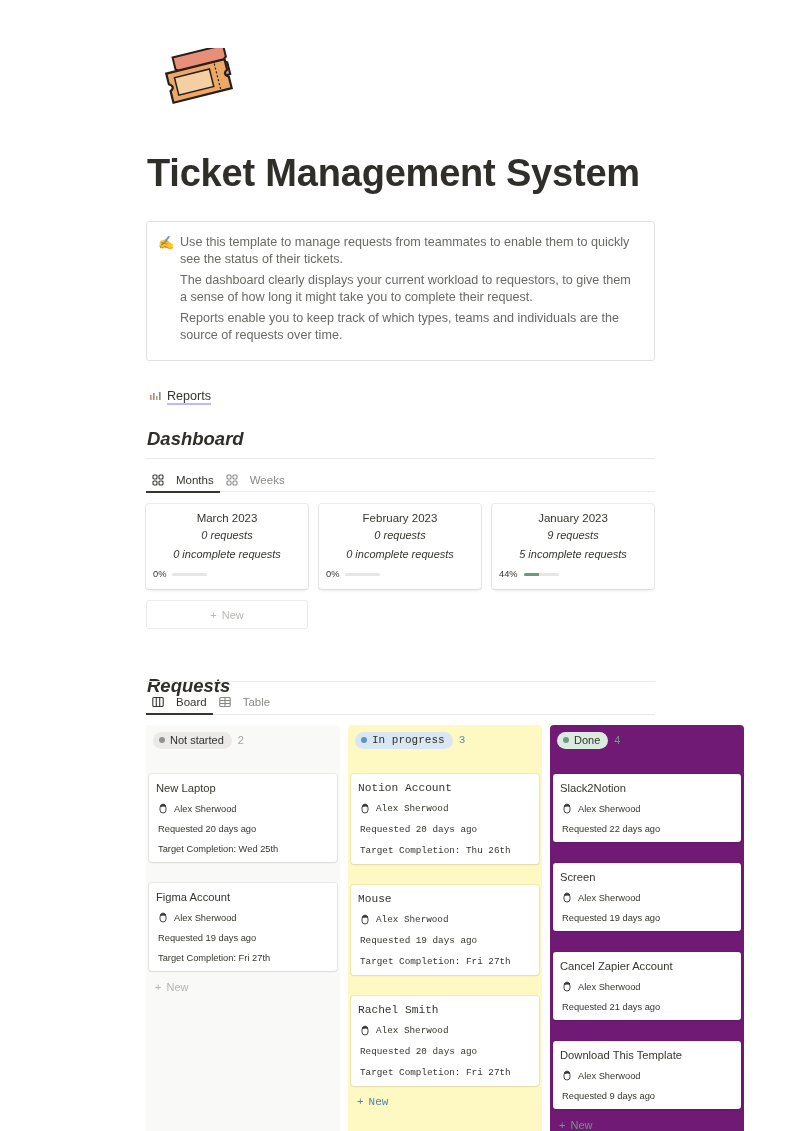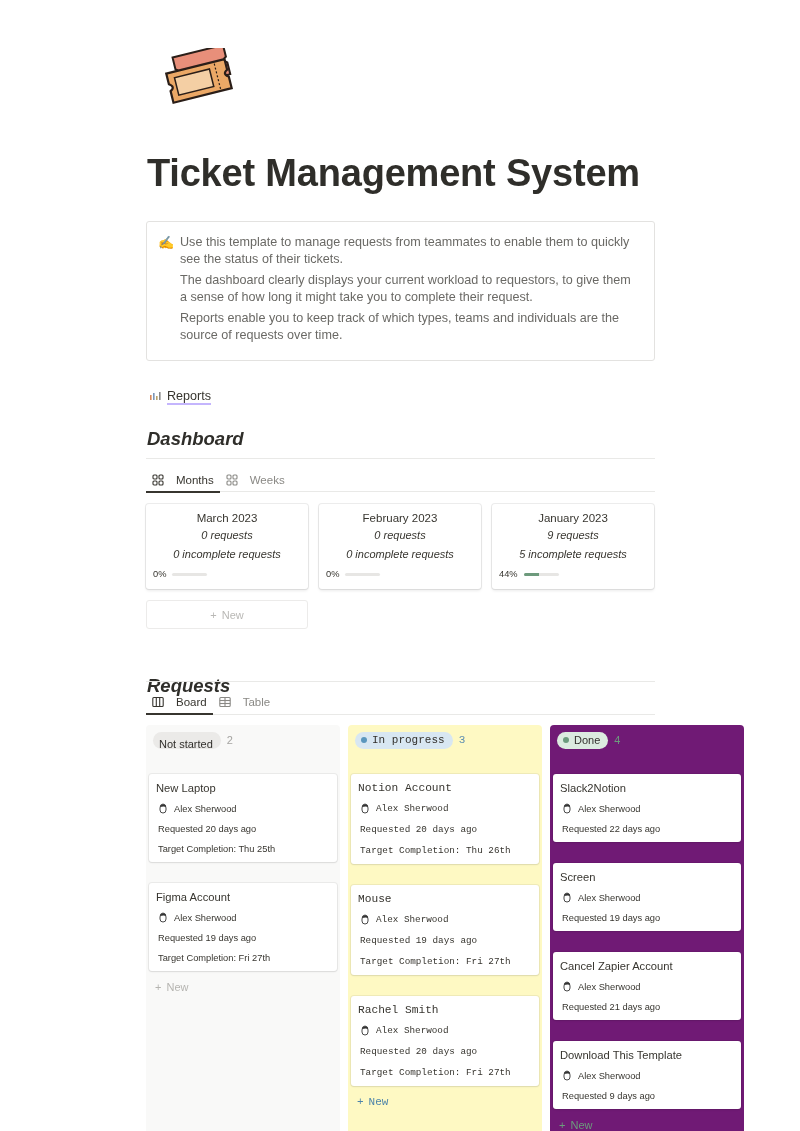--- a/index.html
+++ b/index.html
@@ -176,37 +176,37 @@
         </g>
       </svg>
     <span>Table</span>
   </div>
 </div>
 
 <div class="board">
 
   <div class="col" style="background:#f9f9f8;">
     <div class="col-head">
-      <span class="pill" style="background:#ebeae8;flex-direction:column;">
+      <span class="pill" style="background:#ebeae8;">
         <span class="dot" style="background:#91918e;"></span>
         <span>Not started</span>
       </span>
       <span class="count" style="color:#a5a4a1;">2</span>
     </div>
     <div class="card">
       <div class="card-title">New Laptop</div>
       <div class="card-person">
         <svg viewBox="0 0 10 11">
             <path d="M2 5 Q2 1 5 1 Q8 1 8 5 L8 7 Q8 10 5 10 Q2 10 2 7 Z" fill="#fff" stroke="#333" stroke-width="0.9"></path>
             <path d="M2 4 Q3 1.2 5 1.2 Q7.5 1.2 8 4 Q6 2.8 2 4Z" fill="#333"></path>
           </svg>
         <span>Alex Sherwood</span>
       </div>
       <div class="card-line">Requested 20 days ago</div>
-      <div class="card-line">Target Completion: Thu 25th</div>
+      <div class="card-line">Target Completion: Wed 25th</div>
     </div>
     <div class="card">
       <div class="card-title">Figma Account</div>
       <div class="card-person">
         <svg viewBox="0 0 10 11">
             <path d="M2 5 Q2 1 5 1 Q8 1 8 5 L8 7 Q8 10 5 10 Q2 10 2 7 Z" fill="#fff" stroke="#333" stroke-width="0.9"></path>
             <path d="M2 4 Q3 1.2 5 1.2 Q7.5 1.2 8 4 Q6 2.8 2 4Z" fill="#333"></path>
           </svg>
         <span>Alex Sherwood</span>
       </div>

